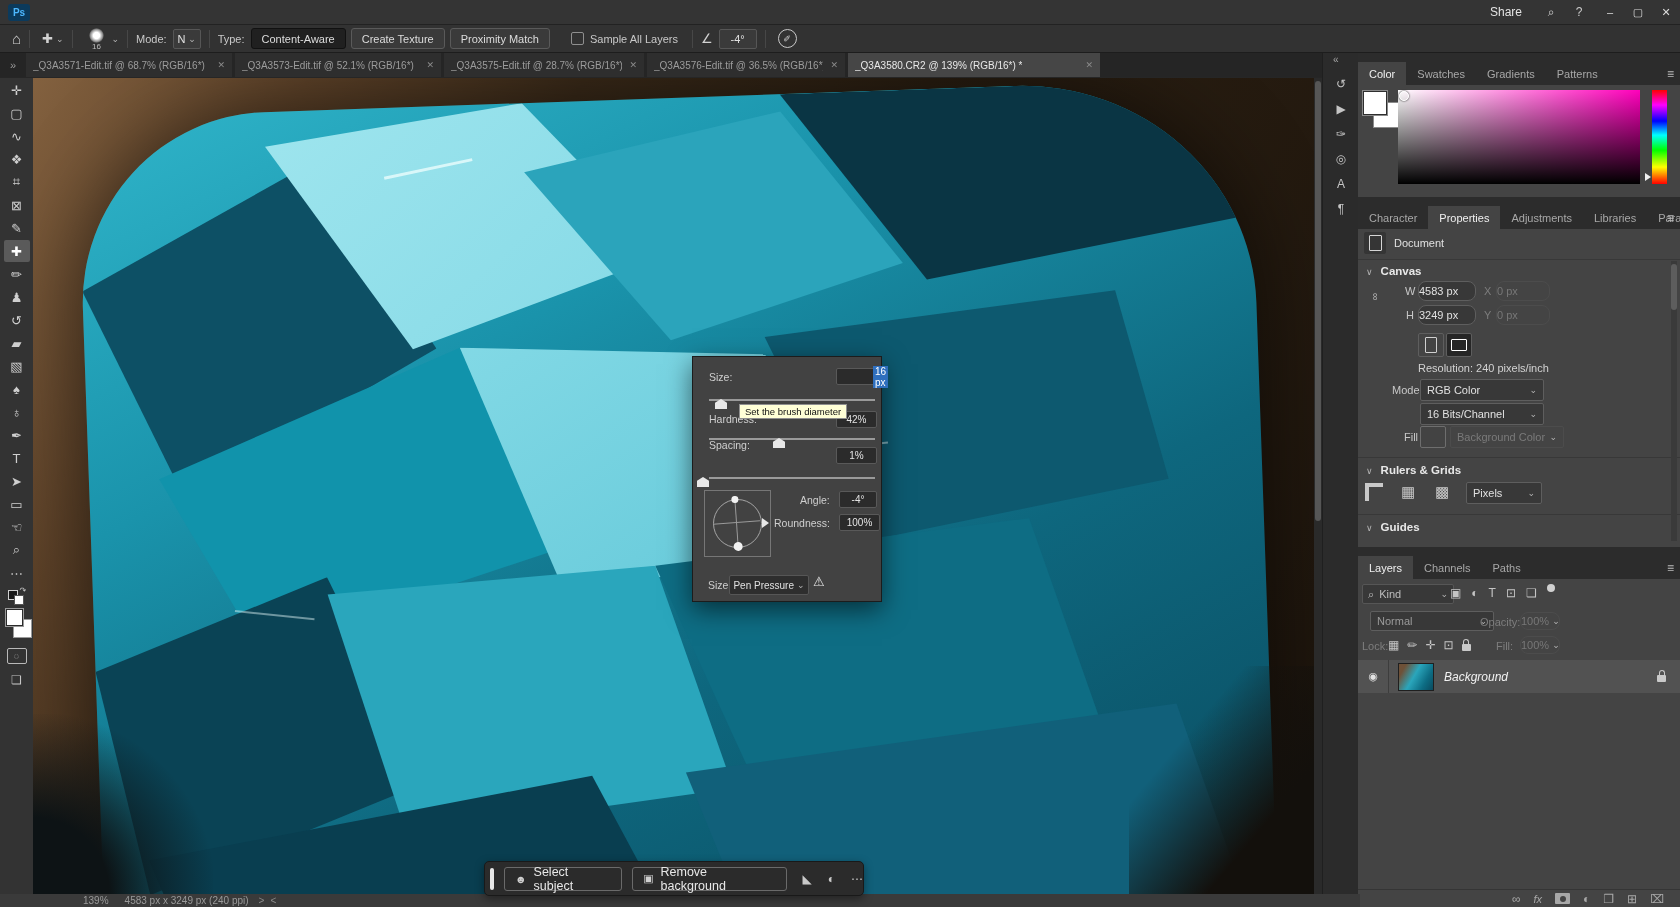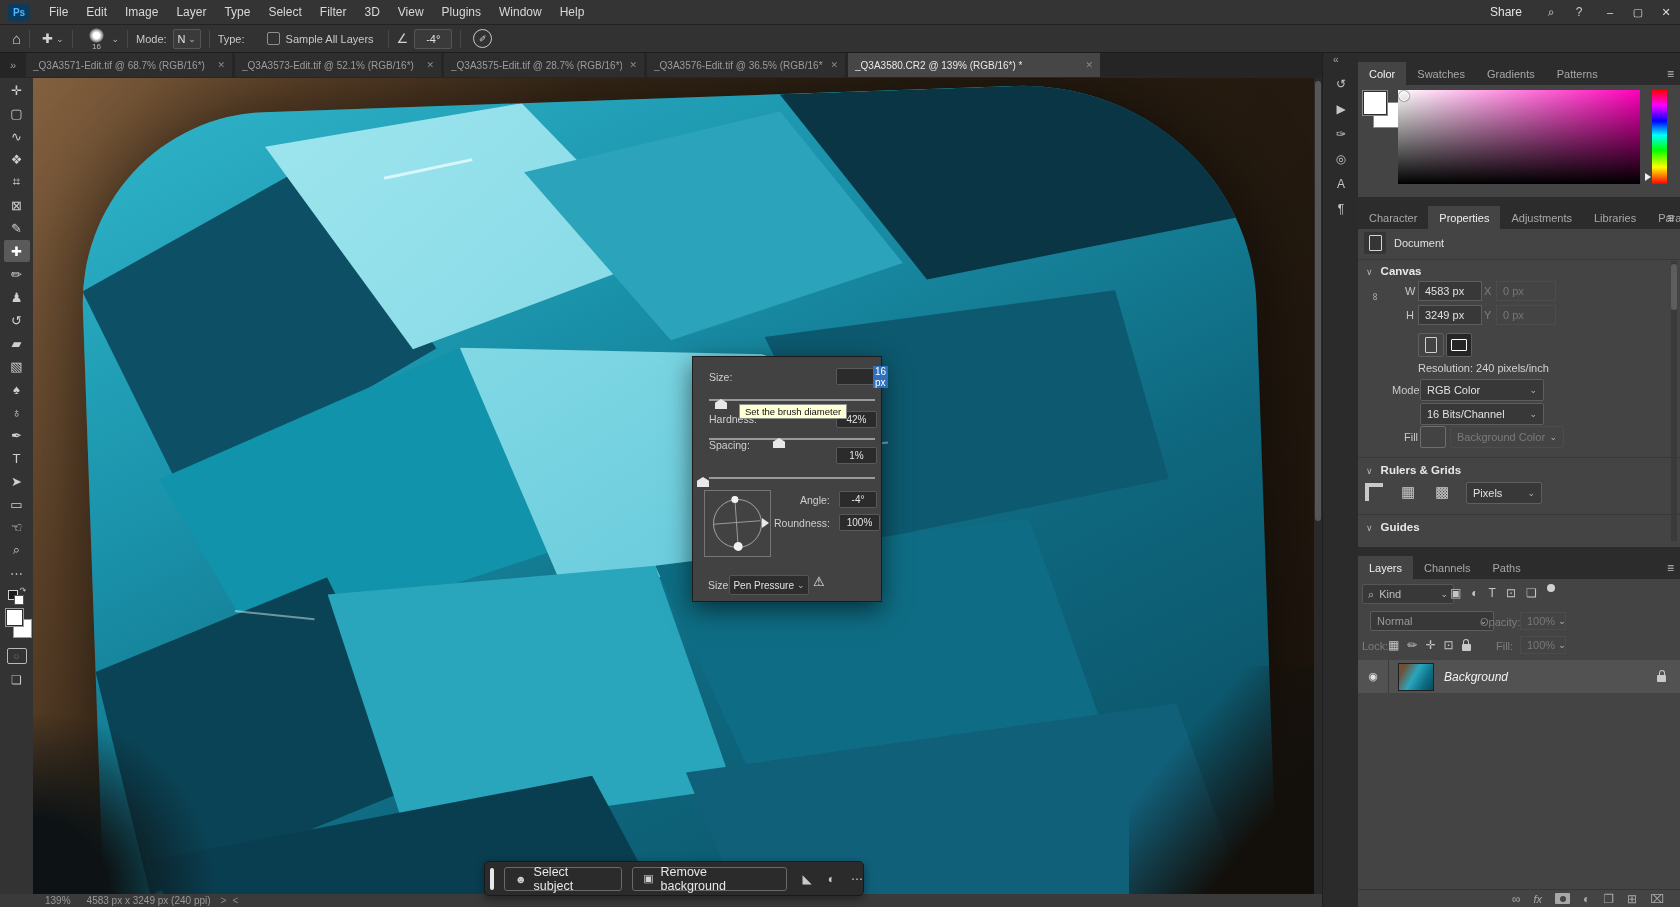--- a/index.html
+++ b/index.html
@@ -144,22 +144,22 @@
              border-top:4px solid transparent;border-bottom:4px solid transparent;}
   
   .doc-ico{position:absolute;left:6px;top:3px;width:22px;height:22px;background:#353535;border-radius:2px;
            display:flex;align-items:center;justify-content:center;}
   .page-shape{width:11px;height:14px;border:1px solid #d5d5d5;border-radius:1px;}
   .sec-head{position:absolute;left:8px;font-weight:bold;color:#e8e8e8;font-size:11.5px;}
   .sec-chev{color:#b5b5b5;font-weight:normal;margin-right:8px;font-size:9px;}
   .divider{position:absolute;left:0;width:322px;height:1px;background:#383838;}
   .fld-label{position:absolute;color:#c8c8c8;}
   .fld-label.dim{color:#7d7d7d;}
-  .fld{position:absolute;height:18px;background:#383838;border:1px solid #5e5e5e;border-radius:0;
-       display:flex;align-items:center;padding-left:6px;color:#e0e0e0;font-size:11px;}
+  .fld{position:absolute;height:18px;background:#383838;border:1px solid #5e5e5e;border-radius:8px;
+       display:flex;align-items:center;color:#e0e0e0;font-size:11px;}
   .fld.dis{background:transparent;border-color:#4c4c4c;color:#777;}
   .chain{position:absolute;left:16px;top:236px;font-size:11px;color:#b5b5b5;transform:rotate(90deg);}
   .orient-btn{position:absolute;width:24px;height:22px;border:1px solid #5e5e5e;border-radius:2px;
               display:flex;align-items:center;justify-content:center;}
   .orient-btn.on{background:#262626;}
   .ob-port{width:10px;height:14px;border:1.5px solid #d0d0d0;border-radius:1px;}
   .ob-land{width:14px;height:10px;border:1.5px solid #ffffff;border-radius:1px;}
   .dd{position:absolute;height:20px;background:#383838;border:1px solid #5e5e5e;border-radius:2px;
       display:flex;align-items:center;padding:0 6px;color:#e0e0e0;font-size:11px;}
   .dd .cdn{margin-left:auto;}
@@ -194,46 +194,32 @@
   
   .taskbar{position:absolute;left:484px;top:861px;width:378px;height:33px;background:#2b2b2b;border:1px solid #191919;
            border-radius:5px;display:flex;align-items:center;z-index:20;box-shadow:0 3px 10px rgba(0,0,0,.4);}
   .grip{width:4px;height:22px;background:#e8e8e8;border-radius:2px;margin-left:5px;}
   .tb-btn{height:22px;border:1px solid #6a6a6a;border-radius:3px;display:flex;align-items:center;
           padding:0 10px;margin-left:10px;color:#e8e8e8;font-size:12.5px;gap:7px;}
   .tb-btn .bico{font-size:11px;color:#d0d0d0;}
   .tb-mini{margin-left:16px;color:#c9c9c9;font-size:12px;}
   
   .statusbar{position:absolute;left:0;top:894px;width:1322px;height:13px;background:#3a3a3a;display:flex;align-items:center;
-             font-size:10px;color:#9a9a9a;}
+             font-size:10px;color:#9a9a9a;padding-left:38px;}
   .sb-zoom{margin-left:45px;}
   .sb-dims{margin-left:16px;}
   .sb-arrows{margin-left:10px;letter-spacing:6px;color:#8a8a8a;}
 </style>
 </head>
 <body>
 
 <div class="app">
 
   <div class="menubar">
     <div class="ps-logo">Ps</div>
-    <div class="menu-items" id="menu-items">
-        <span class="menu-item">File</span>
-        <span class="menu-item">Edit</span>
-        <span class="menu-item">Image</span>
-        <span class="menu-item">Layer</span>
-        <span class="menu-item">Type</span>
-        <span class="menu-item">Select</span>
-        <span class="menu-item">Filter</span>
-        <span class="menu-item">3D</span>
-        <span class="menu-item">View</span>
-        <span class="menu-item">Plugins</span>
-        <span class="menu-item">Window</span>
-        <span class="menu-item">Help</span>
-      </div>
     <div class="mb-right">
       <span class="share-btn">Share</span>
       <span class="tb-ico">⌕</span>
       <span class="tb-ico">?</span>
       <span class="winbtn">–</span>
       <span class="winbtn">▢</span>
       <span class="winbtn">✕</span>
     </div>
   </div>
 
@@ -251,20 +237,25 @@
     </span>
     <span class="cdn">⌄</span>
     <span class="ob-sep"></span>
     <span class="ob-label">Mode:</span>
     <span class="mode-box">
       <span>N</span>
       <span class="cdn">⌄</span>
     </span>
     <span class="ob-sep"></span>
     <span class="ob-label">Type:</span>
+    <span id="type-buttons" style="display:flex">
+        <span class="type-btn on">Content-Aware</span>
+        <span class="type-btn">Create Texture</span>
+        <span class="type-btn">Proximity Match</span>
+      </span>
     <span class="chk"></span>
     <span class="ob-label">Sample All Layers</span>
     <span class="ob-sep"></span>
     <span class="ob-ico">∠</span>
     <span class="angle-box">-4°</span>
     <span class="ob-sep"></span>
     <span class="pp-circle">✐</span>
   </div>
 
   <div class="tabbar">

